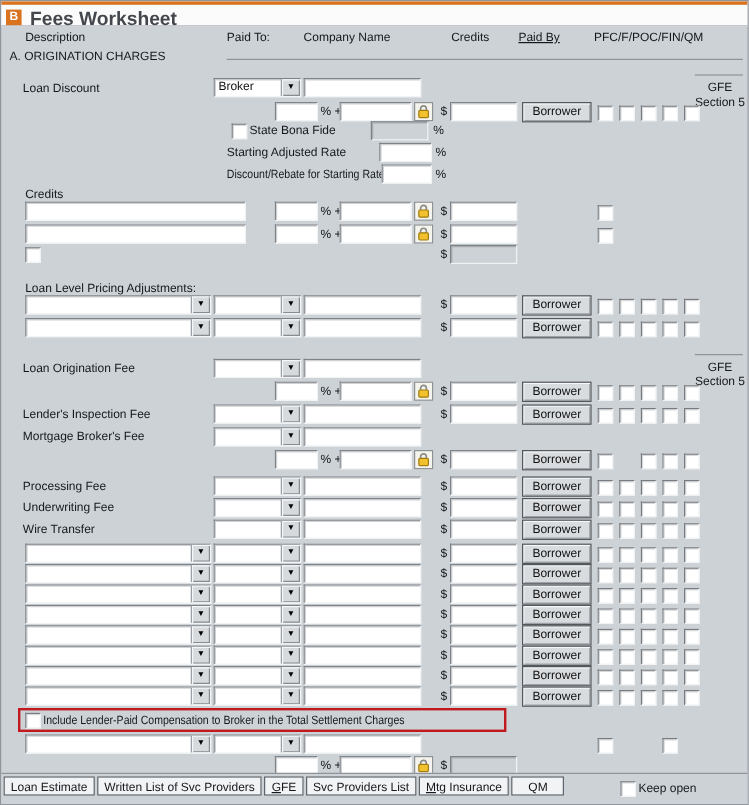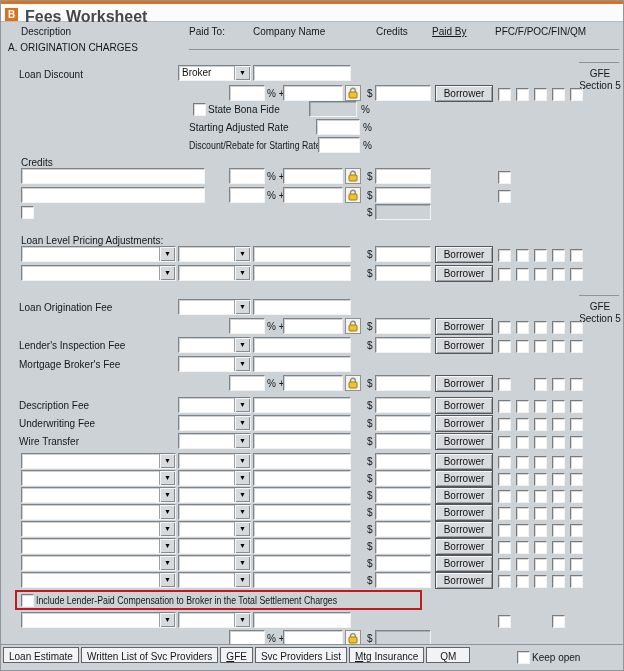--- a/index.html
+++ b/index.html
@@ -189,21 +189,21 @@
     <span class="lbl dollar">$</span>
     <span class="f amount"></span>
     <span class="btn borrower">Borrower</span>
     <span class="cb" style="left:497px;top:3px;"></span>
     <span class="cb" style="left:515px;top:3px;"></span>
     <span class="cb" style="left:533px;top:3px;"></span>
     <span class="cb" style="left:551px;top:3px;"></span>
     <span class="cb" style="left:569px;top:3px;"></span>
   </div>
       <div class="feerow named" style="top: 396px;">
-    <span class="lbl rowlabel">Description Fee</span>
+    <span class="lbl rowlabel">Processing Fee</span>
 
     <span class="f dd paidto">
           <span class="arrow">▼</span>
         </span>
     <span class="f company"></span>
     <span class="lbl dollar">$</span>
     <span class="f amount"></span>
     <span class="btn borrower">Borrower</span>
     <span class="cb" style="left:497px;top:3px;"></span>
     <span class="cb" style="left:515px;top:3px;"></span>

